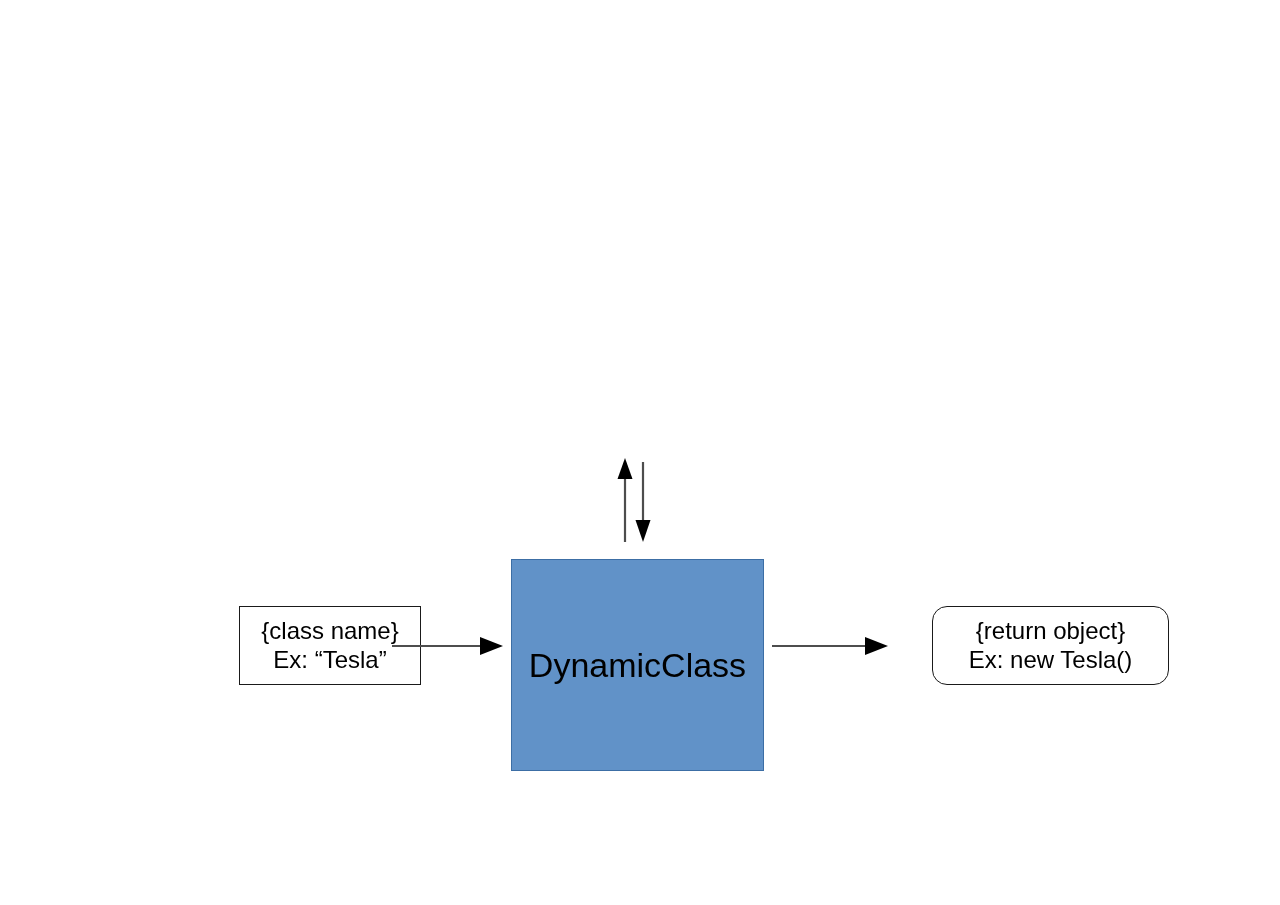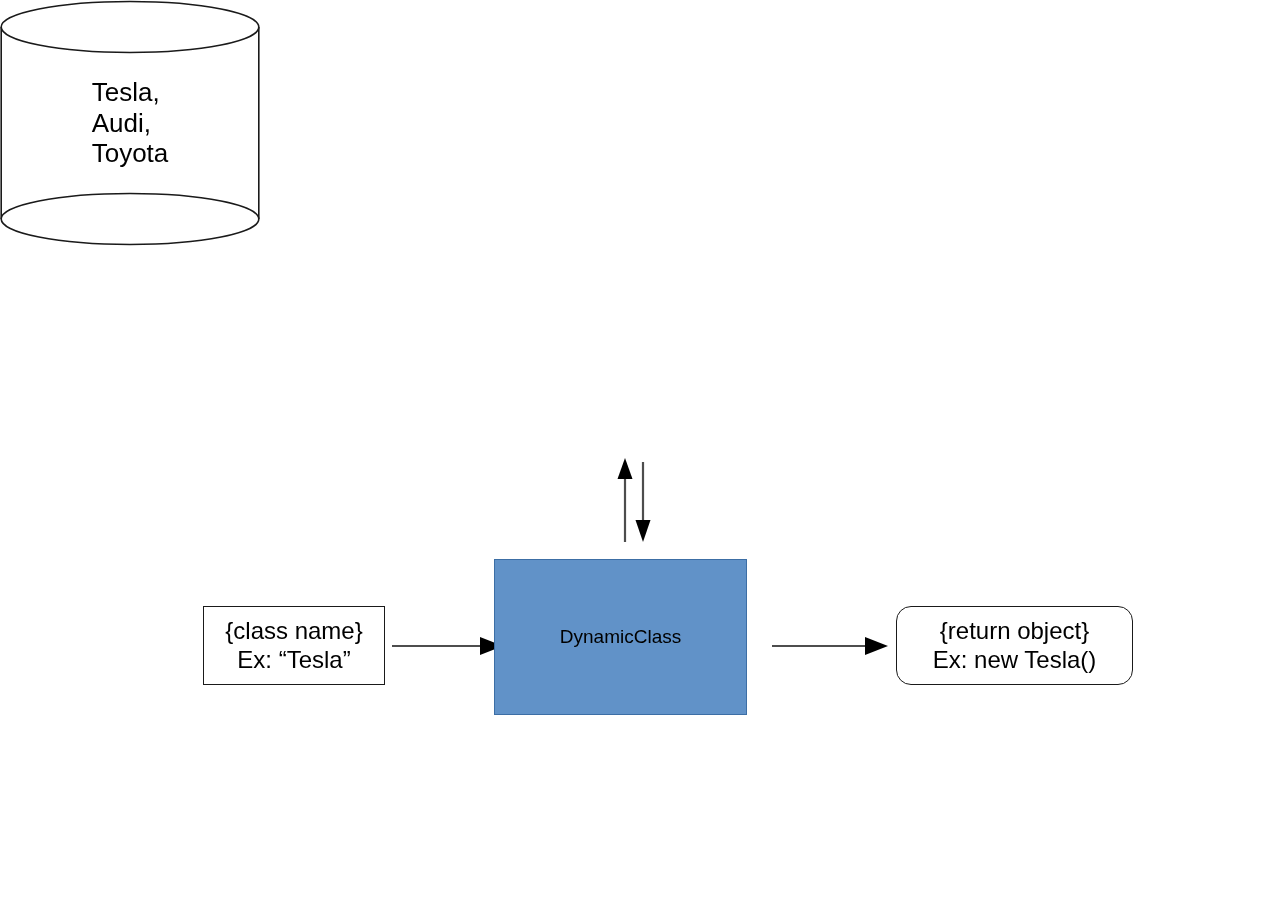--- a/index.html
+++ b/index.html
@@ -38,20 +38,21 @@
     background: #6192c8;
     border: 1px solid #3c6ea5;
     color: #000000;
   }
 
   
   .white-box {
     background: #ffffff;
     border: 1.4px solid #1a1a1a;
     color: #000000;
+    margin-left: 36px;
   }
 
   
   #classes-store-header {
     left: 511px;
     top: 141px;
     width: 253px;
     height: 51px;
     font-size: 26px;
   }
@@ -78,25 +79,25 @@
     display: flex;
     align-items: center;
     justify-content: center;
     font-size: 26px;
     line-height: 1.18;
     white-space: pre-line;
     pointer-events: none;
   }
 
   #dynamic-class-box {
-    left: 494px;
+    left: 511px;
     top: 559px;
     width: 253px;
-    height: 156px;
-    font-size: 19px;
+    height: 212px;
+    font-size: 34px;
   }
 
   #class-name-input-box {
     left: 203px;
     top: 606px;
     width: 182px;
     height: 79px;
     font-size: 24px;
     white-space: pre-line;
   }
@@ -134,31 +135,20 @@
     width: 126px;
     height: 32px;
   }
 </style>
 </head>
 <body>
 
 <div id="canvas">
 
 
-  <div id="cylinder-store">
-    <svg viewBox="0 0 260 246">
-      <path d="M1.2,27 L1.2,219" fill="none" stroke="#1a1a1a" stroke-width="1.6"></path>
-      <path d="M258.8,27 L258.8,219" fill="none" stroke="#1a1a1a" stroke-width="1.6"></path>
-      <ellipse cx="130" cy="27" rx="128.8" ry="25.5" fill="#ffffff" stroke="#1a1a1a" stroke-width="1.6"></ellipse>
-      <ellipse cx="130" cy="219" rx="128.8" ry="25.5" fill="none" stroke="#1a1a1a" stroke-width="1.6"></ellipse>
-    </svg>
-    <div id="cylinder-label">Tesla,
-Audi,
-Toyota</div>
-  </div>
 
   <svg class="connector" id="arrow-store-to-dynamic" viewBox="0 0 80 96">
 
     <g>
       <line x1="25" y1="90" x2="25" y2="20" stroke="#4d4d4d" stroke-width="2.2"></line>
       <polygon points="25,6 17.5,27 32.5,27" fill="#000000"></polygon>
     </g>
 
     <g>
       <line x1="43" y1="10" x2="43" y2="72" stroke="#4d4d4d" stroke-width="2.2"></line>

